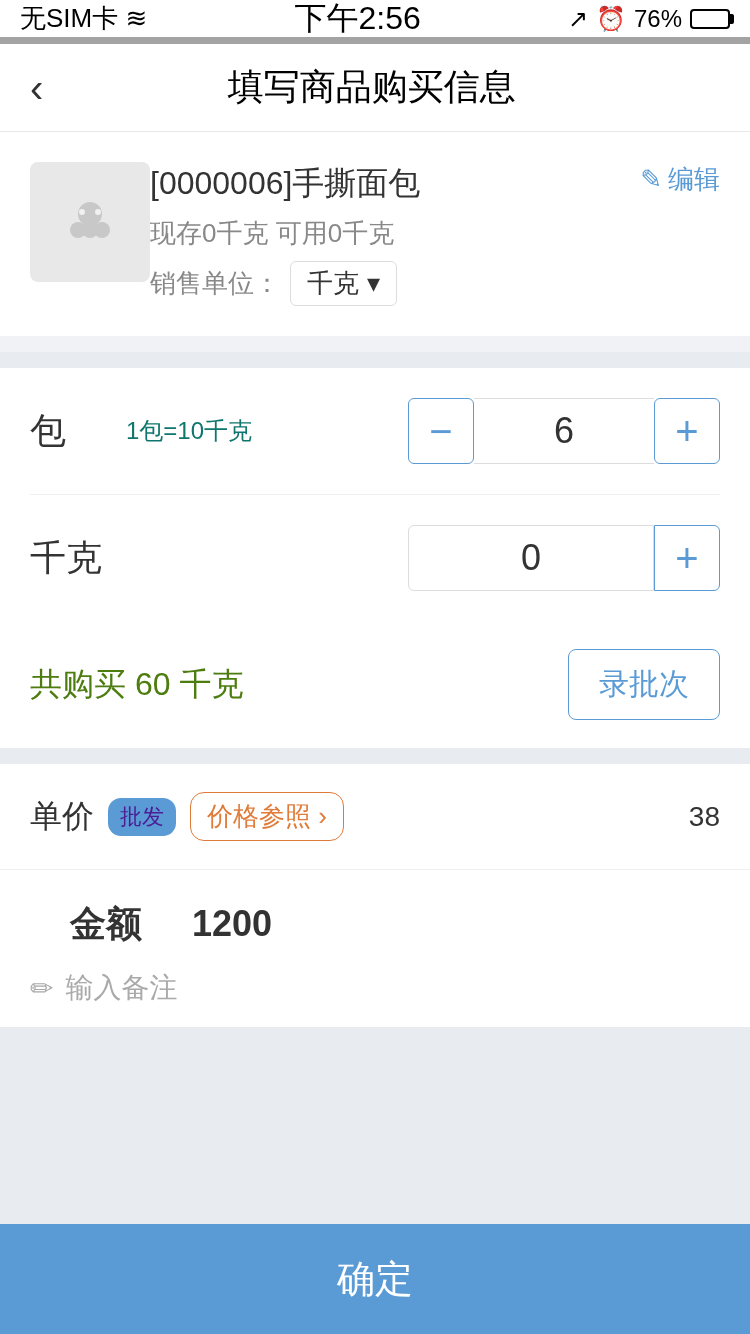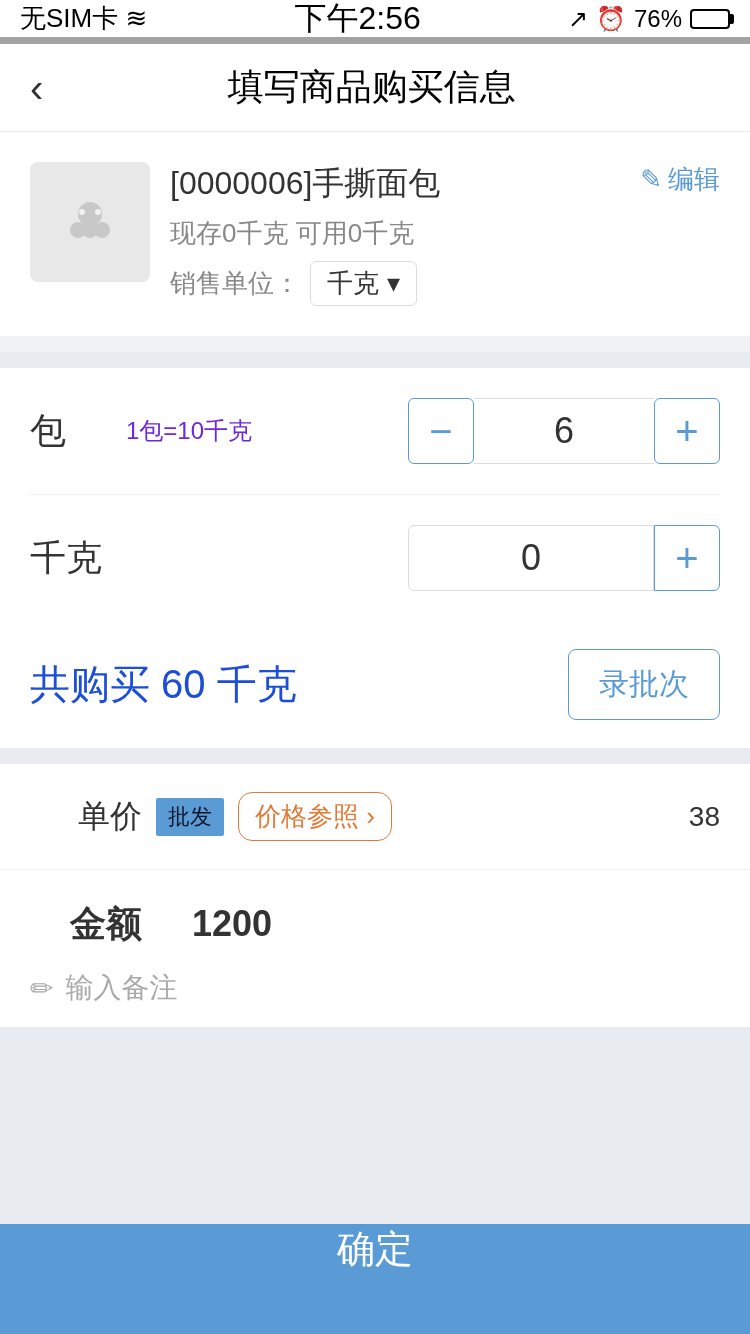--- a/index.html
+++ b/index.html
@@ -56,21 +56,20 @@
       color: #000;
       margin-right: 40px;
     }
 
     
     .product-card {
       background: #fff;
       padding: 30px;
       display: flex;
       align-items: flex-start;
-      gap: 20px;
       margin-bottom: 16px;
     }
     .product-image {
       width: 120px;
       height: 120px;
       background: #e8e8e8;
       border-radius: 8px;
       display: flex;
       align-items: center;
       justify-content: center;
@@ -121,21 +120,21 @@
     }
     .input-row:last-child { border-bottom: none; }
     .input-label {
       font-size: 36px;
       color: #333;
       font-weight: 500;
       min-width: 80px;
     }
     .input-hint {
       font-size: 24px;
-      color: #6d28d9;
+      color: #0f766e;
       margin-left: 16px;
       flex: 1;
     }
     .quantity-control {
       display: flex;
       align-items: center;
       gap: 0;
     }
     .qty-btn {
       width: 66px;
@@ -187,22 +186,22 @@
 
     
     .total-row {
       background: #fff;
       padding: 28px 30px;
       display: flex;
       align-items: center;
       justify-content: space-between;
     }
     .total-label {
-      font-size: 40px;
-      color: #1d4ed8;
+      font-size: 32px;
+      color: #4d7c0f;
     }
     .batch-btn {
       border: 1px solid #5b9bd5;
       border-radius: 8px;
       padding: 14px 30px;
       font-size: 30px;
       color: #5b9bd5;
       background: #fff;
       cursor: pointer;
     }
@@ -219,29 +218,28 @@
       padding: 28px 30px;
       display: flex;
       align-items: center;
       justify-content: space-between;
       border-bottom: 1px solid #f0f0f0;
     }
     .price-left {
       display: flex;
       align-items: center;
       gap: 14px;
-      margin-left: 48px;
     }
     .price-label { font-size: 32px; color: #333; }
     .price-tag-wholesale {
       background: #5b9bd5;
-      color: #0f172a;
+      color: #4c1d95;
       font-size: 22px;
       padding: 4px 12px;
-      border-radius: 2px;
+      border-radius: 13px;
     }
     .price-ref-btn {
       border: 1px solid #e07b39;
       border-radius: 14px;
       padding: 6px 16px;
       font-size: 26px;
       color: #e07b39;
       background: #fff;
       cursor: pointer;
       display: flex;
@@ -277,21 +275,21 @@
     .note-icon { font-size: 28px; }
 
     
     .spacer { flex: 1; background: #e8ecf0; }
 
     
     .bottom-btn {
       height: 110px;
       background: #5b9bd5;
       display: flex;
-      align-items: flex-start;
+      align-items: center;
       justify-content: center;
       font-size: 38px;
       color: #fff;
       font-weight: 500;
       cursor: pointer;
       flex-shrink: 0;
     }
   </style>
 </head>
 <body>

